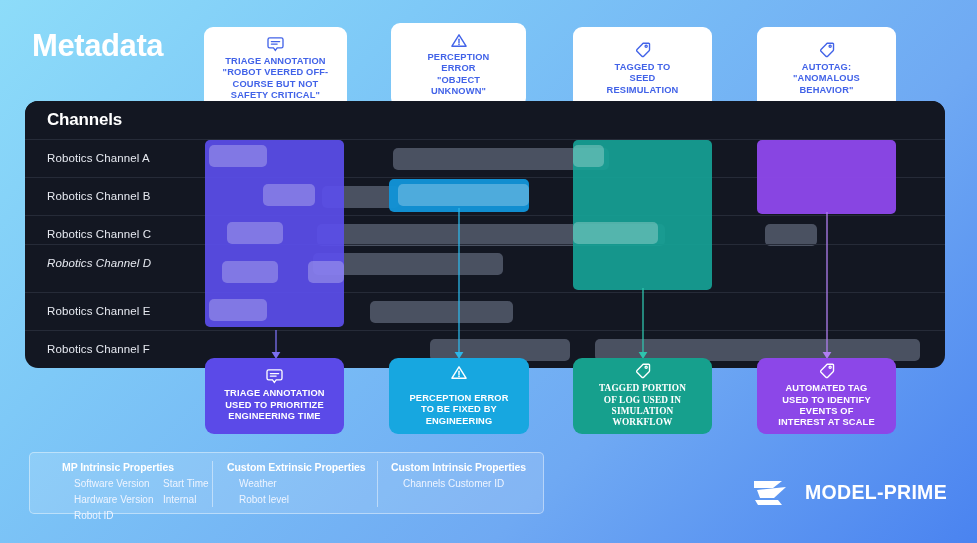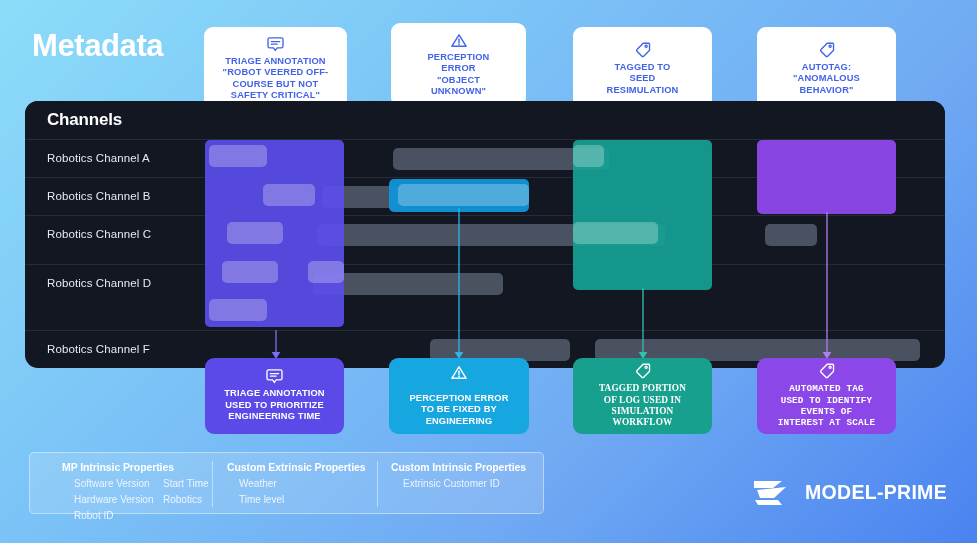--- a/index.html
+++ b/index.html
@@ -181,23 +181,27 @@
     </div>
     <div class="row" style="top:76.2px;">
       <span class="rlabel">Robotics Channel B</span>
       <div class="gbar" style="left:297px;top:8px;width:77px;"></div>
     </div>
     <div class="row" style="top:114.4px;">
       <span class="rlabel">Robotics Channel C</span>
       <div class="gbar" style="left:292px;top:8px;width:348px;"></div>
       <div class="gbar" style="left:740px;top:8px;width:52px;"></div>
     </div>
-    <div class="row" style="top:163px;">
+    <div class="row" style="top:143px;font-style:italic;">
       <span class="rlabel">Robotics Channel D</span>
       <div class="gbar" style="left:288px;top:8px;width:190px;"></div>
+    </div>
+    <div class="row" style="top:190.8px;">
+      <span class="rlabel">Robotics Channel E</span>
+      <div class="gbar" style="left:345px;top:8px;width:143px;"></div>
     </div>
     <div class="row" style="top:229px;">
       <span class="rlabel">Robotics Channel F</span>
       <div class="gbar" style="left:405px;top:8px;width:140px;"></div>
       <div class="gbar" style="left:570px;top:8px;width:325px;"></div>
     </div>
   </div>
 
   <div class="region purple" style="left:205px;top:140px;width:139px;height:187px;"></div>
   <div class="chip p" style="left:209px;top:145px;width:58px;"></div>
@@ -264,21 +268,21 @@
           <path d="M9.6 1.4H16a.9.9 0 0 1 .9.9v6.4a1.6 1.6 0 0 1-.47 1.13l-6.1 6.1a1.4 1.4 0 0 1-2 0l-5.5-5.5a1.4 1.4 0 0 1 0-2l6.1-6.1A1.6 1.6 0 0 1 9.6 1.4z" fill="none" stroke="#ffffff" stroke-width="1.55" stroke-linejoin="round"></path>
           <circle cx="13.1" cy="4.9" r="1.25" fill="none" stroke="#ffffff" stroke-width="1.4"></circle>
         </svg>
     </span>
     <span class="ctext">TAGGED PORTION
 OF LOG USED IN
 SIMULATION
 WORKFLOW</span>
   </div>
 
-  <div class="card bot violet" style="left:757px;top:358px;width:139px;height:76px;font-family:Liberation Mono, monospace;">
+  <div class="card bot violet" style="left:757px;top:358px;width:139px;height:76px;">
     <span class="ico">
       <svg width="17" height="16" viewBox="0 0 18 18">
           <path d="M9.6 1.4H16a.9.9 0 0 1 .9.9v6.4a1.6 1.6 0 0 1-.47 1.13l-6.1 6.1a1.4 1.4 0 0 1-2 0l-5.5-5.5a1.4 1.4 0 0 1 0-2l6.1-6.1A1.6 1.6 0 0 1 9.6 1.4z" fill="none" stroke="#ffffff" stroke-width="1.55" stroke-linejoin="round"></path>
           <circle cx="13.1" cy="4.9" r="1.25" fill="none" stroke="#ffffff" stroke-width="1.4"></circle>
         </svg>
     </span>
     <span class="ctext">AUTOMATED TAG
 USED TO IDENTIFY
 EVENTS OF
 INTEREST AT SCALE</span>
@@ -288,40 +292,40 @@
 
     <div class="lcol" style="left:32px;">
       <div class="lh">MP Intrinsic Properties</div>
       <div class="lsub" style="left:0;top:15px;">
         <div class="li">Software Version</div>
         <div class="li">Hardware Version</div>
         <div class="li">Robot ID</div>
       </div>
       <div class="lsub" style="left:89px;top:15px;">
         <div class="li">Start Time</div>
-        <div class="li">Robotics</div>
+        <div class="li">Internal</div>
       </div>
     </div>
 
     <div class="ldiv" style="left:182px;"></div>
 
     <div class="lcol" style="left:197px;">
       <div class="lh">Custom Extrinsic Properties</div>
       <div class="lsub" style="left:0;top:15px;">
         <div class="li">Weather</div>
-        <div class="li">Time level</div>
+        <div class="li">Robot level</div>
       </div>
     </div>
 
     <div class="ldiv" style="left:347px;"></div>
 
     <div class="lcol" style="left:361px;">
       <div class="lh">Custom Intrinsic Properties</div>
       <div class="lsub" style="left:0;top:15px;">
-        <div class="li">Extrinsic Customer ID</div>
+        <div class="li">Channels Customer ID</div>
       </div>
     </div>
   </div>
 
   <div class="brand">
     <span style="line-height:0;">
       <svg width="44" height="36" viewBox="0 0 44 36">
         <path d="M2 7 L30 7 L21 14 L2 14 Z" fill="#ffffff"></path>
         <path d="M5 16 L34 13 L22 24 L8 24 Z" fill="#ffffff"></path>
         <path d="M3 26 L26 26 L30 31 L6 31 Z" fill="#ffffff"></path>

